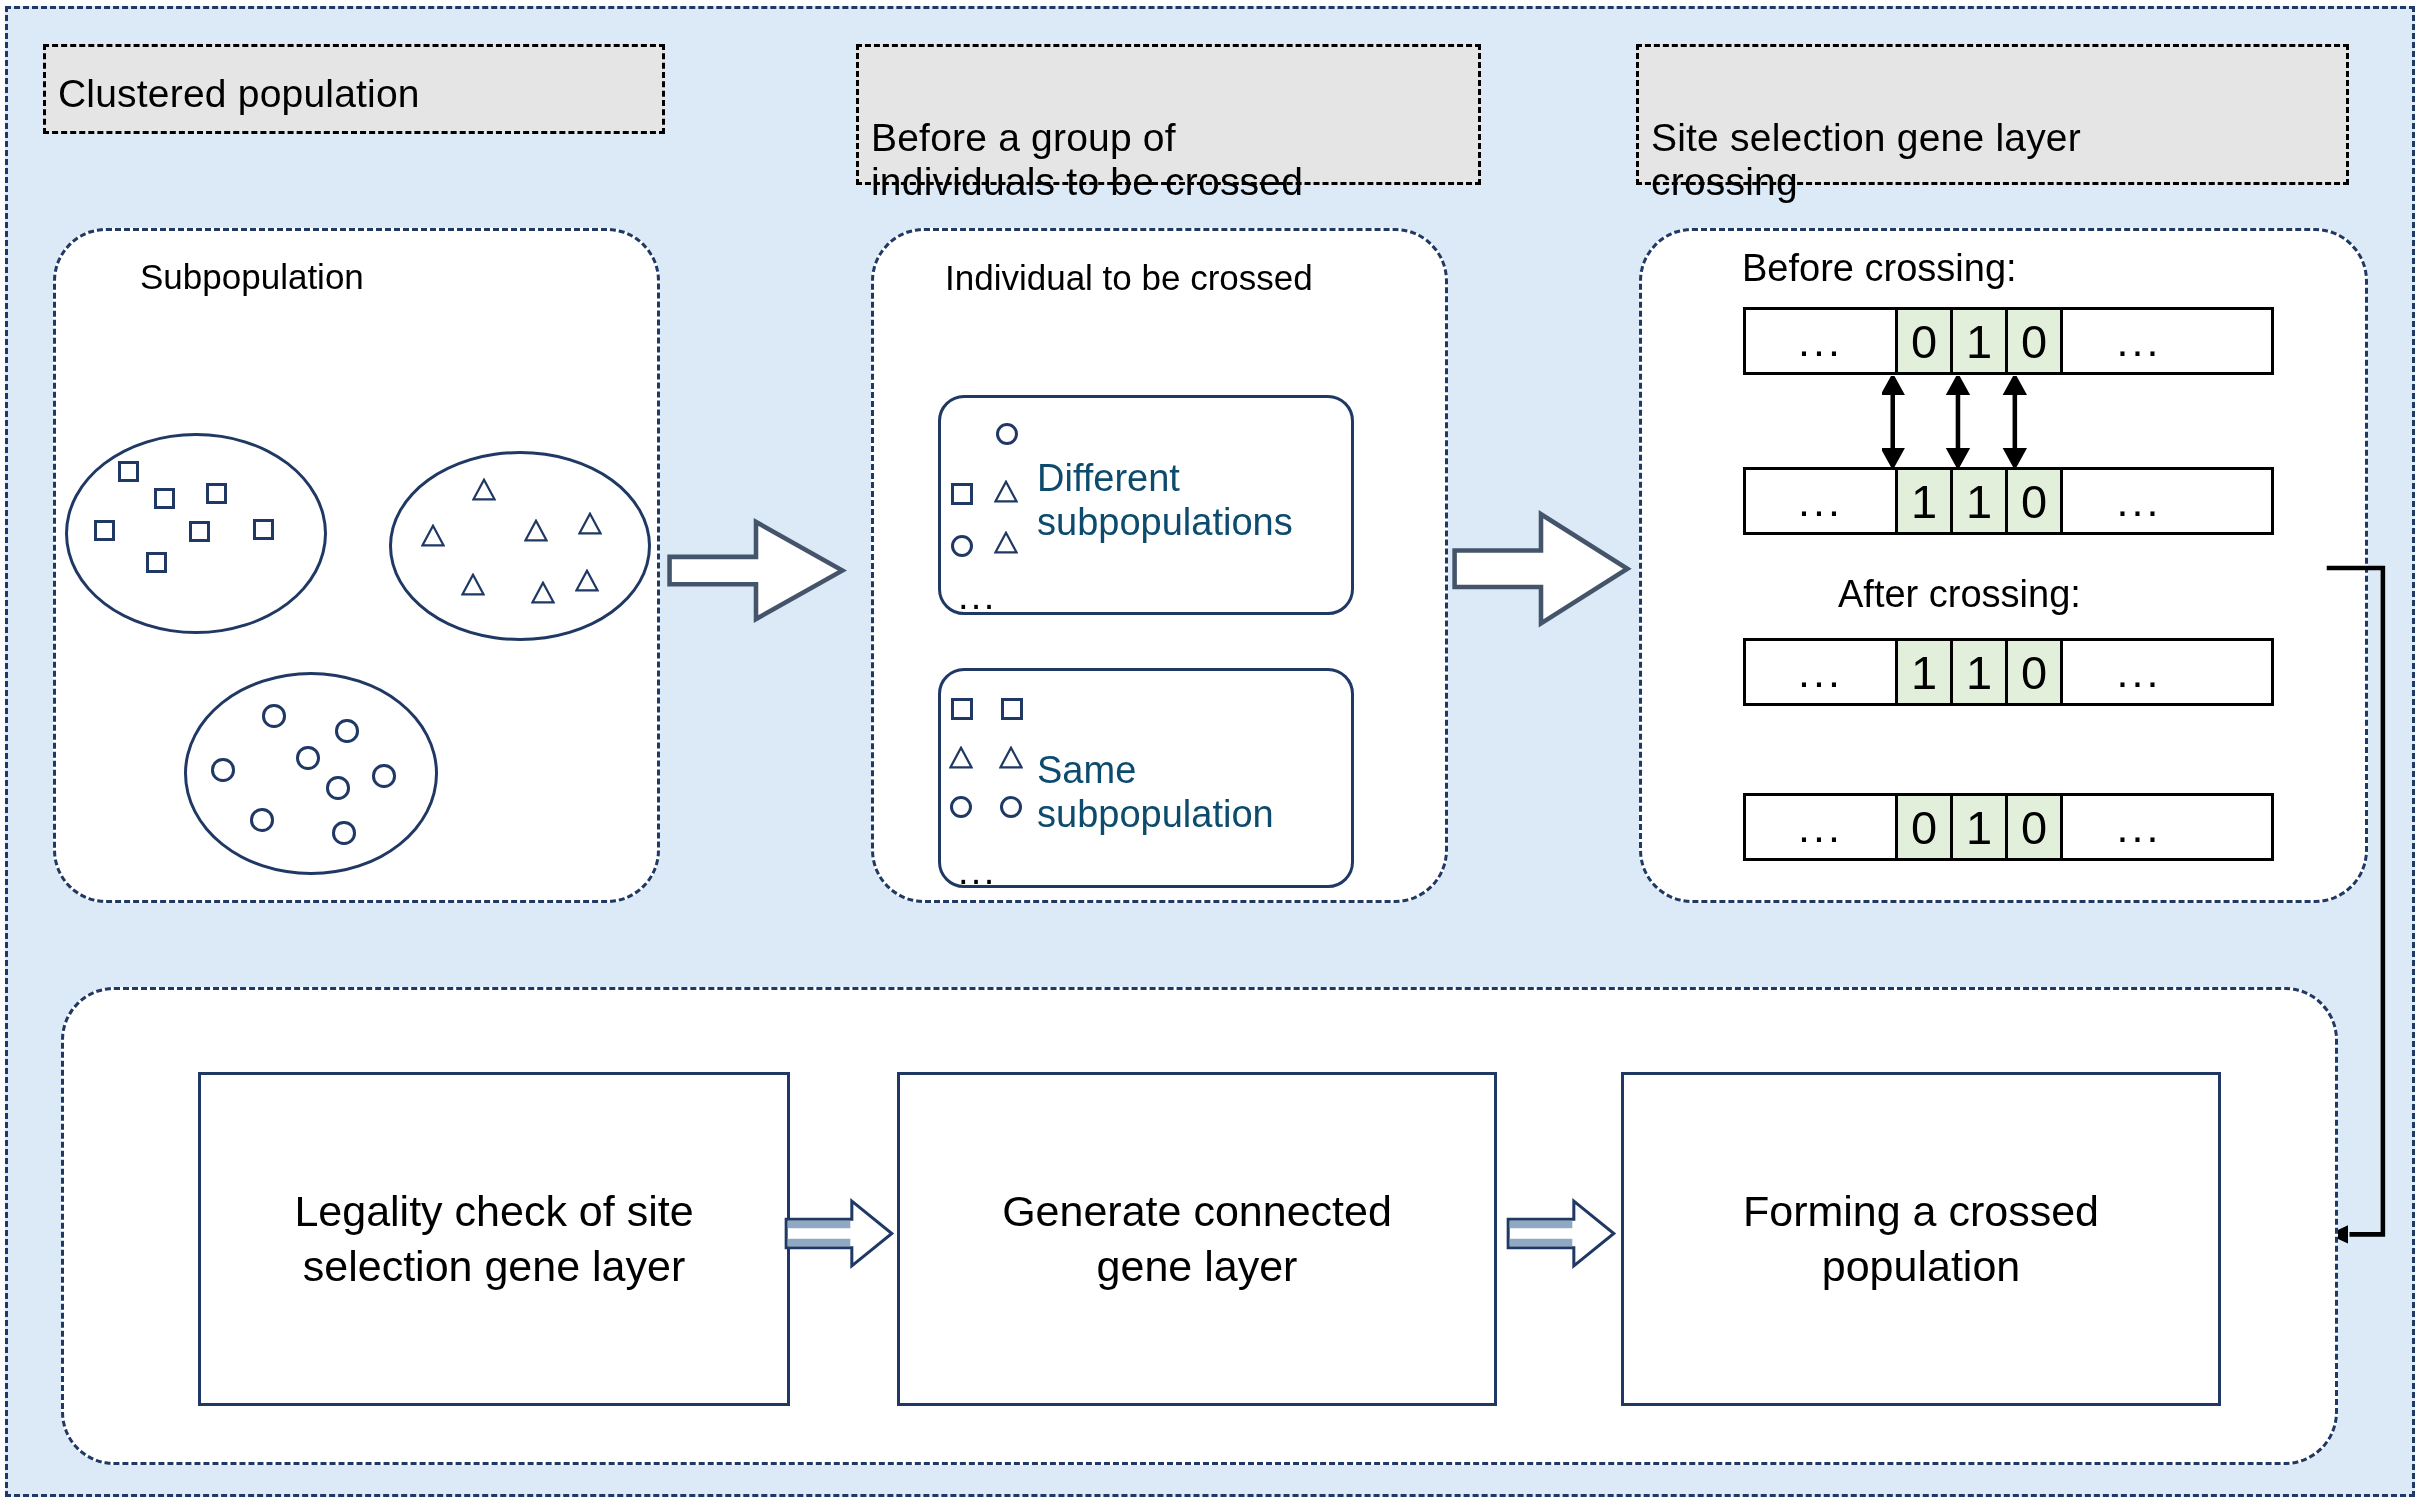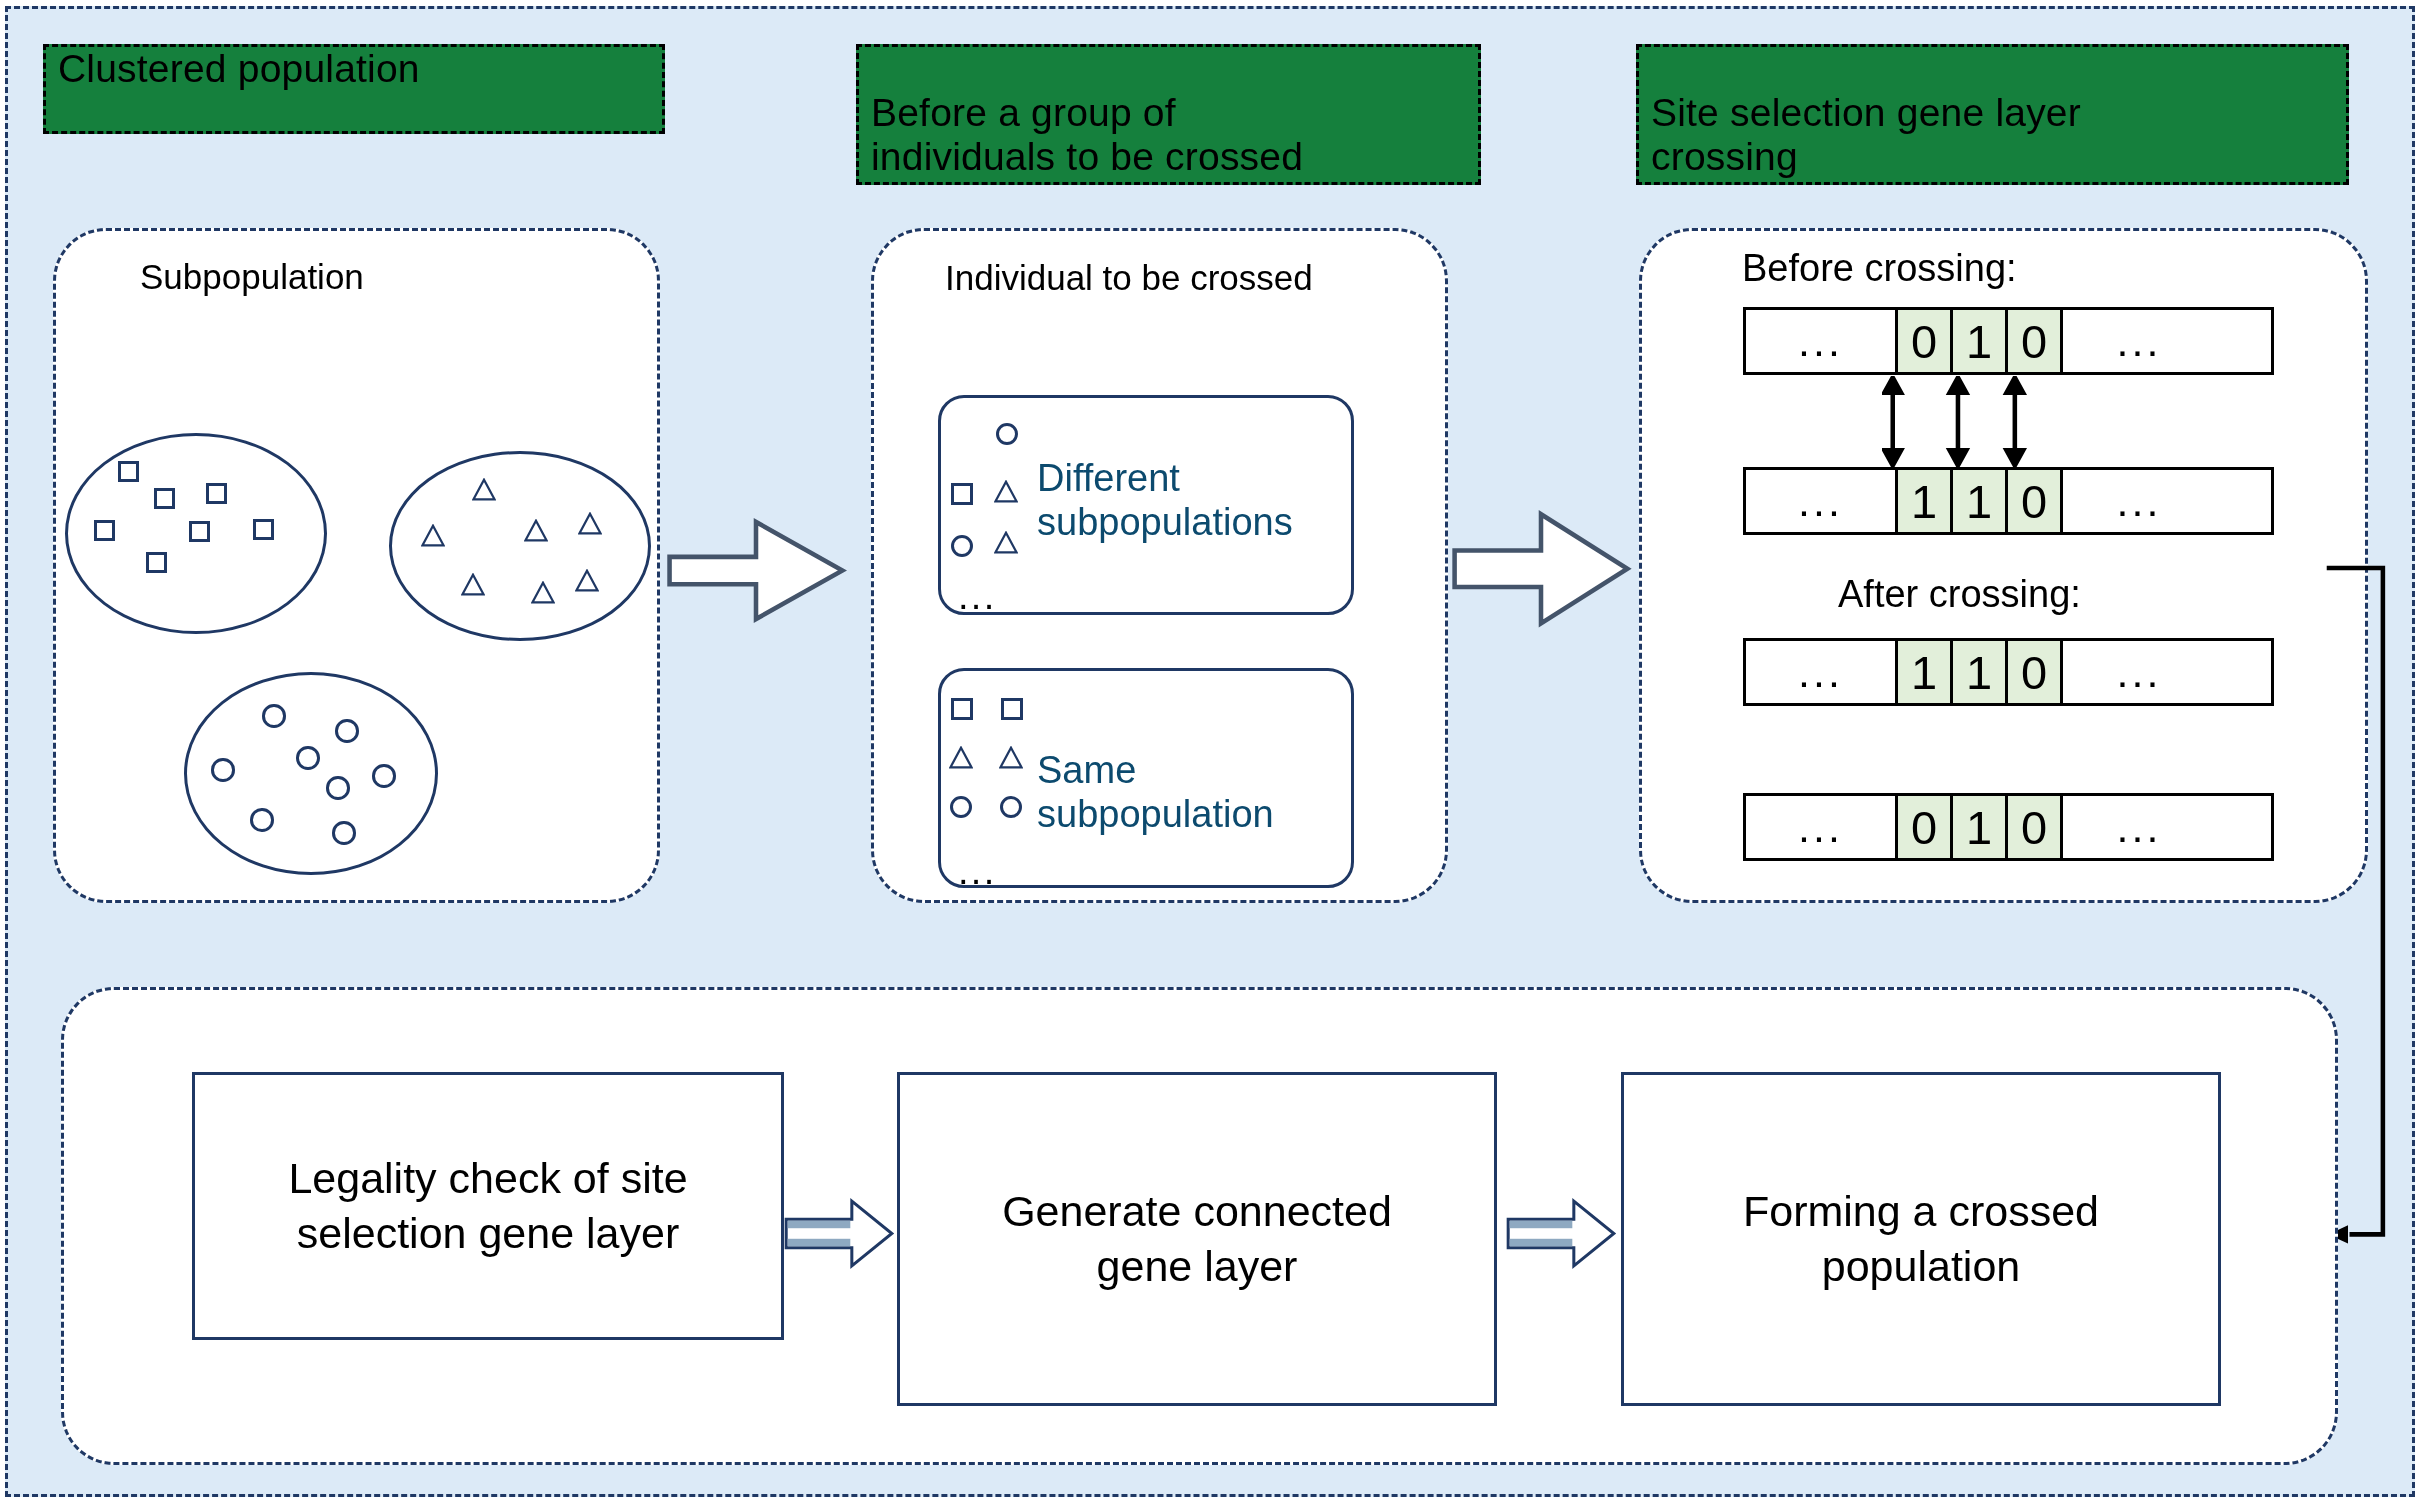--- a/index.html
+++ b/index.html
@@ -26,27 +26,27 @@
     width: 2410px;
     height: 1491px;
     background: #dceaf7;
     border: 3.8px dashed #1f3864;
     box-sizing: border-box;
   }
 
   
   .header-label {
     position: absolute;
-    background: #15803d;
+    background: #e5e5e5;
     border: 3.8px dashed #000000;
     box-sizing: border-box;
     color: #000000;
     font-size: 39px;
     line-height: 1.13;
-    padding: 0 12px;
+    padding: 25px 12px;
     letter-spacing: 0.2px;
   }
 
   
   .panel {
     position: absolute;
     background: #ffffff;
     border: 3.8px dashed #1f3864;
     border-radius: 53px;
     box-sizing: border-box;
@@ -344,21 +344,21 @@
     <div class="cell wide dots">...</div>
   </div>
 
   <svg class="arrow-svg" style="left:2322px; top:562px;" width="99" height="683" viewBox="0 0 130 900">
     <polyline points="6,8 80,8 80,886 36,886" fill="none" stroke="#000000" stroke-width="6"></polyline>
     <polygon points="8,886 34,874 34,898" fill="#000000"></polygon>
   </svg>
 
   <div class="panel" style="left:61px; top:987px; width:2277px; height:478px;"></div>
 
-  <div class="proc-box" style="left:192px; top:1072px; width:592px; height:268px;justify-content:center;">
+  <div class="proc-box" style="left:198px; top:1072px; width:592px; height:334px;justify-content:center;">
     <div class="proc-box-text">Legality check of site
 selection gene layer</div>
   </div>
 
   <svg class="arrow-svg" style="left:782px; top:1192px;" width="114" height="83" viewBox="0 0 150 110">
     <polygon points="5,36 92,36 92,12 145,55 92,98 92,74 5,74" fill="#ffffff" stroke="#1f3864" stroke-width="4" stroke-linejoin="miter"></polygon>
     <rect x="7" y="38" width="83" height="10" fill="#8ea9c1"></rect>
     <rect x="7" y="62" width="83" height="10" fill="#8ea9c1"></rect>
   </svg>
 

